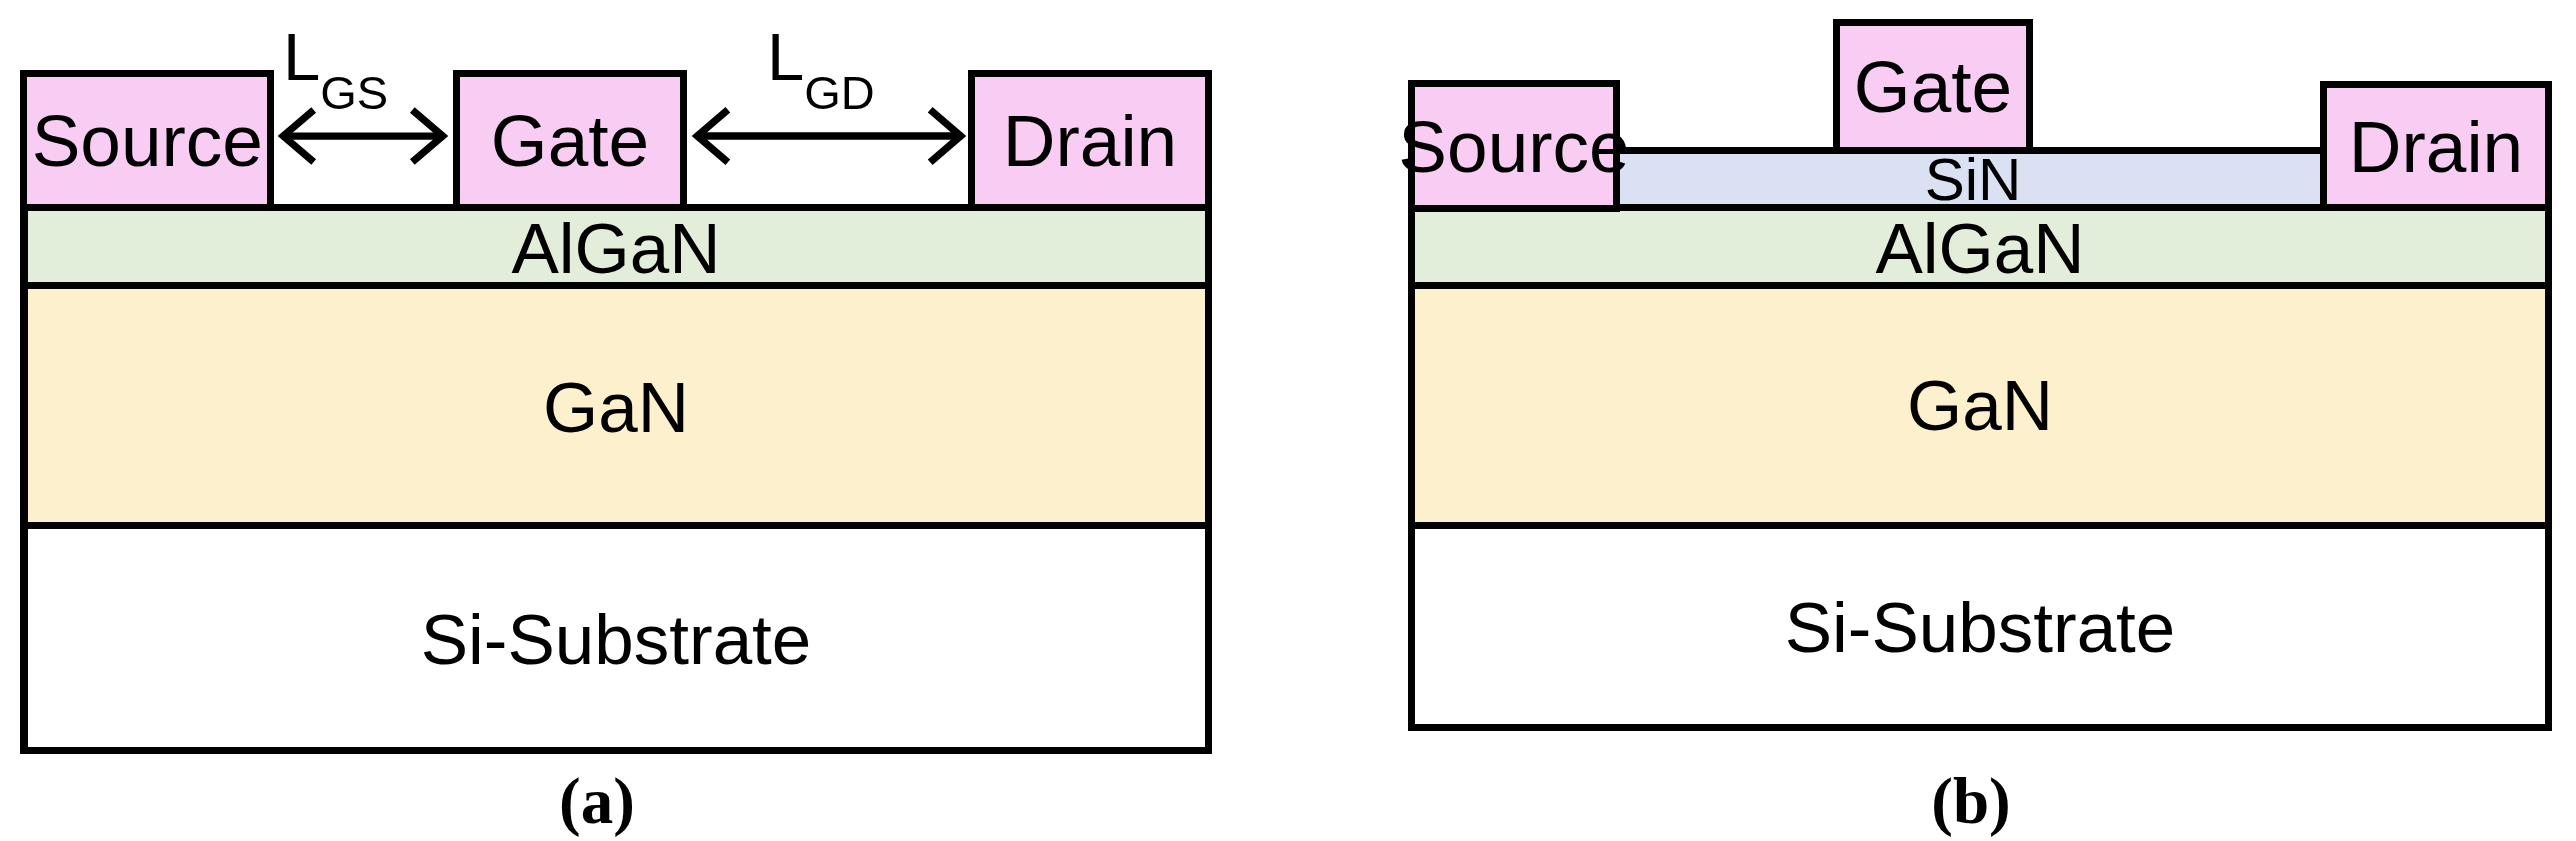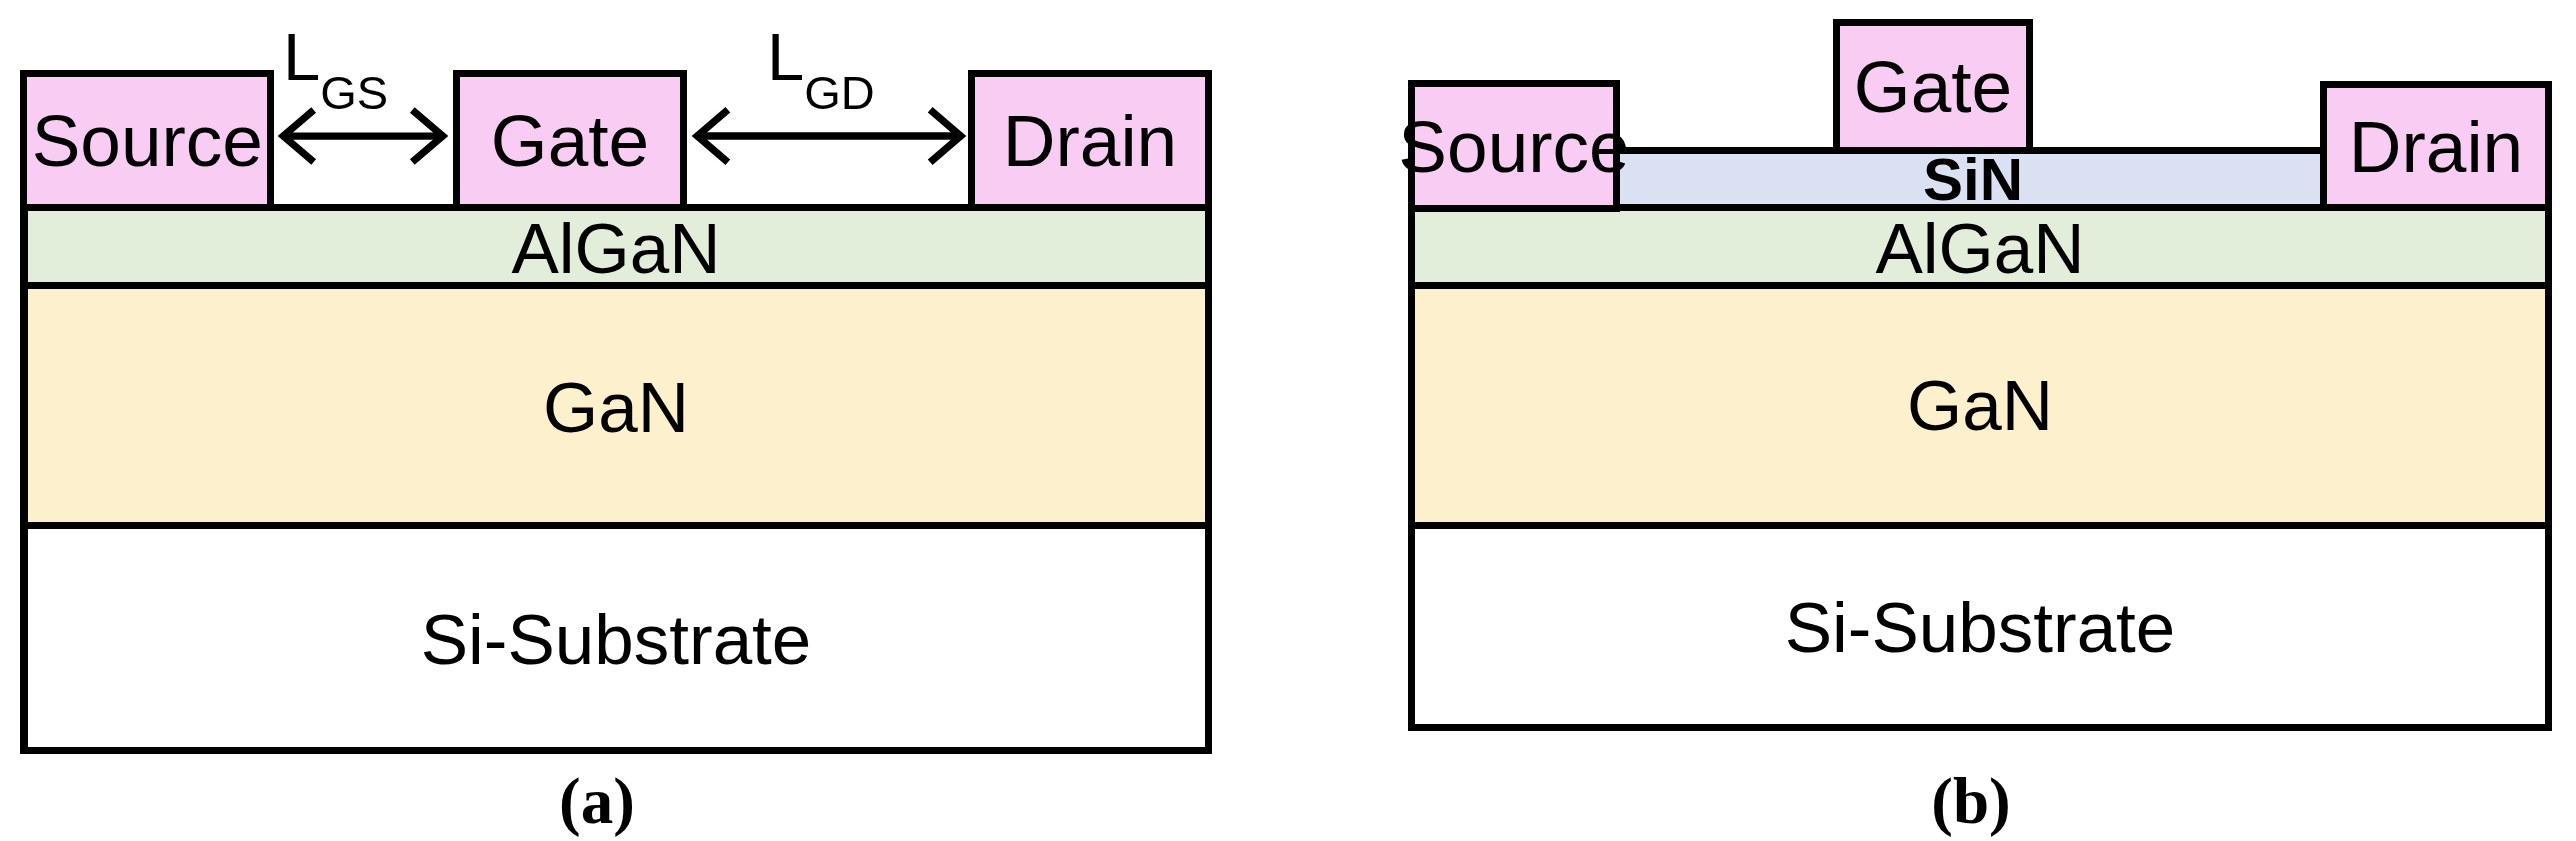--- a/index.html
+++ b/index.html
@@ -42,21 +42,21 @@
     white-space: nowrap;
   }
   .layer-label {
     position: absolute;
     transform: translate(-50%, -50%);
     font-size: 71px;
     white-space: nowrap;
     z-index: 4;
     line-height: 1;
   }
-  .sin-label { font-size: 60px; font-weight: bold; }
+  .sin-label { font-size: 60px; }
   .dim-label {
     position: absolute;
     font-size: 67px;
     z-index: 4;
     white-space: nowrap;
     line-height: 1;
   }
   .dim-label sub {
     font-size: 47px;
     position: relative;

